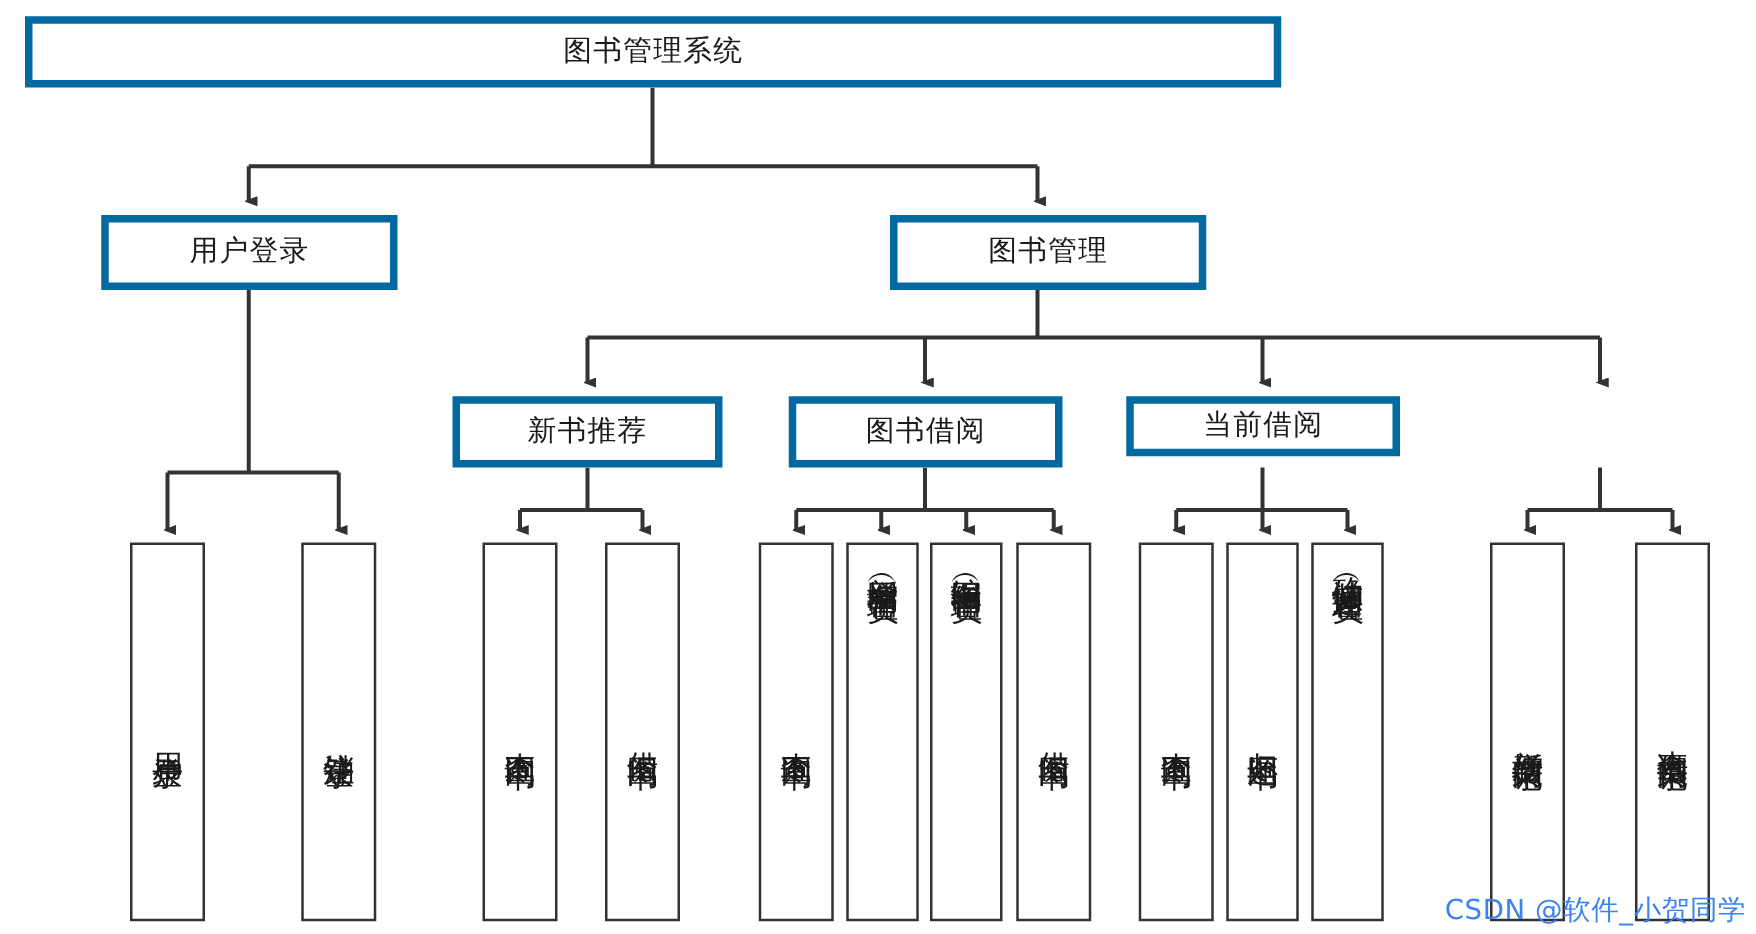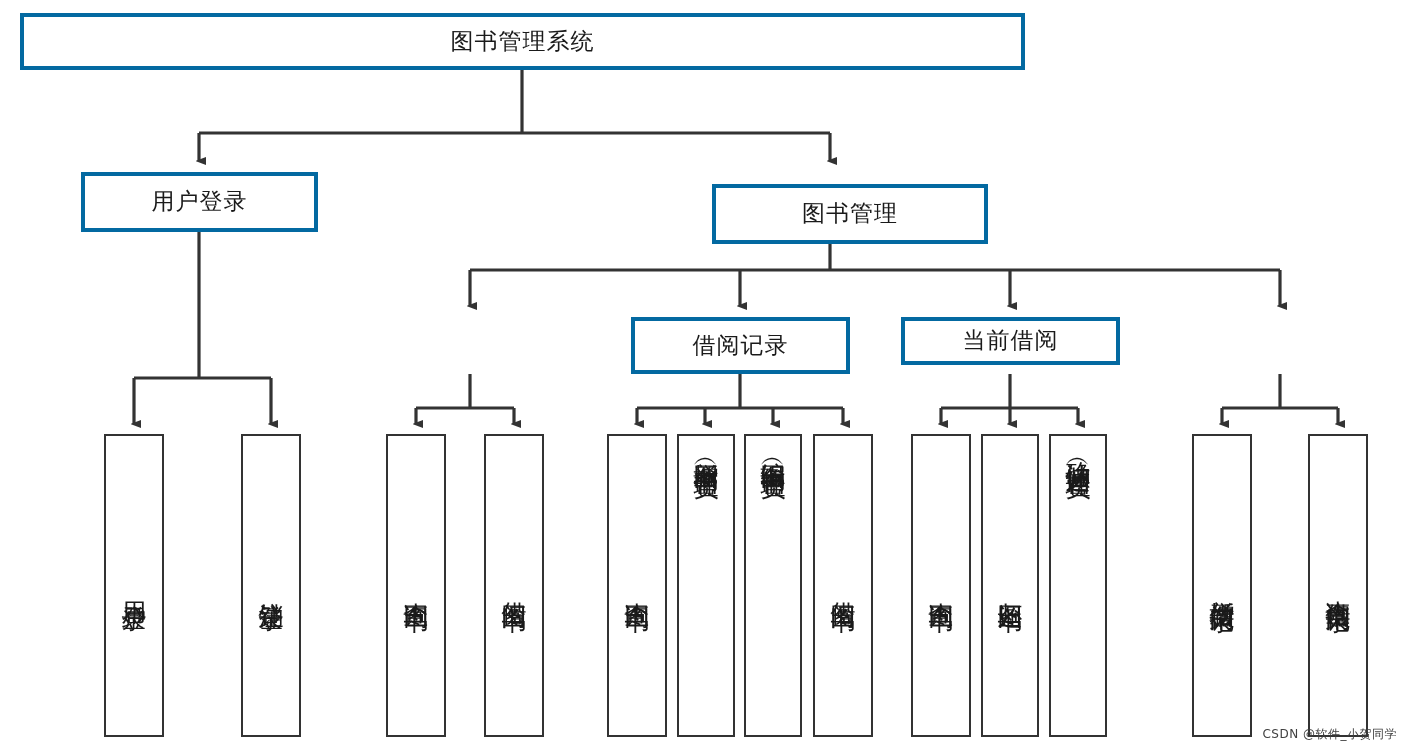--- a/index.html
+++ b/index.html
@@ -20,21 +20,21 @@
   .svg-layer {
     position: absolute;
     left: 0;
     top: 0;
     width: 1405px;
     height: 747px;
   }
   .node {
     position: absolute;
     box-sizing: border-box;
-    border: 4px solid #0369a1;
+    border: 6px solid #0369a1;
     background: #ffffff;
     display: flex;
     align-items: center;
     justify-content: center;
     color: #1a1a1a;
   }
   .node-h {
     font-size: 23px;
     letter-spacing: 1px;
     line-height: 1.2;
@@ -60,22 +60,22 @@
     white-space: nowrap;
   }
   .leaf.center-v { align-items: center; }
   .leaf.top-v { align-items: flex-start; }
   .leaf.top-v .leaf-text { padding-top: 6px; }
 
   .watermark {
     position: absolute;
     right: 8px;
     bottom: 4px;
-    font-size: 12px;
-    color: #404040;
+    font-size: 22px;
+    color: #3b82f6;
     letter-spacing: 0.5px;
     white-space: nowrap;
     margin-left: 20px;
   }
 </style>
 </head>
 <body>
 
 <div id="canvas">
 
@@ -129,26 +129,29 @@
     </g>
   </svg>
 
   <div class="node node-h root" style="left:20px; top:13px; width:1005px; height:57px;">
     <span>图书管理系统</span>
   </div>
 
   <div class="node node-h" style="left:81px; top:172px; width:237px; height:60px;">
     <span>用户登录</span>
   </div>
-  <div class="node node-h" style="left:712px; top:172px; width:276px; height:60px;margin-top:12px;">
+  <div class="node node-h" style="left:712px; top:172px; width:253px; height:60px;">
     <span>图书管理</span>
   </div>
 
+  <div class="node node-h" style="left:362px; top:317px; width:216px; height:57px;">
+    <span>新书推荐</span>
+  </div>
   <div class="node node-h" style="left:631px; top:317px; width:219px; height:57px;">
-    <span>借阅记录</span>
+    <span>图书借阅</span>
   </div>
   <div class="node node-h" style="left:901px; top:317px; width:219px; height:48px;">
     <span>当前借阅</span>
   </div>
 
   <div class="leaf center-v" style="left:104px; top:434px; width:60px; height:303px;">
     <span class="leaf-text">用户登录</span>
   </div>
   <div class="leaf center-v" style="left:241px; top:434px; width:60px; height:303px;">
     <span class="leaf-text">注销登录</span>

